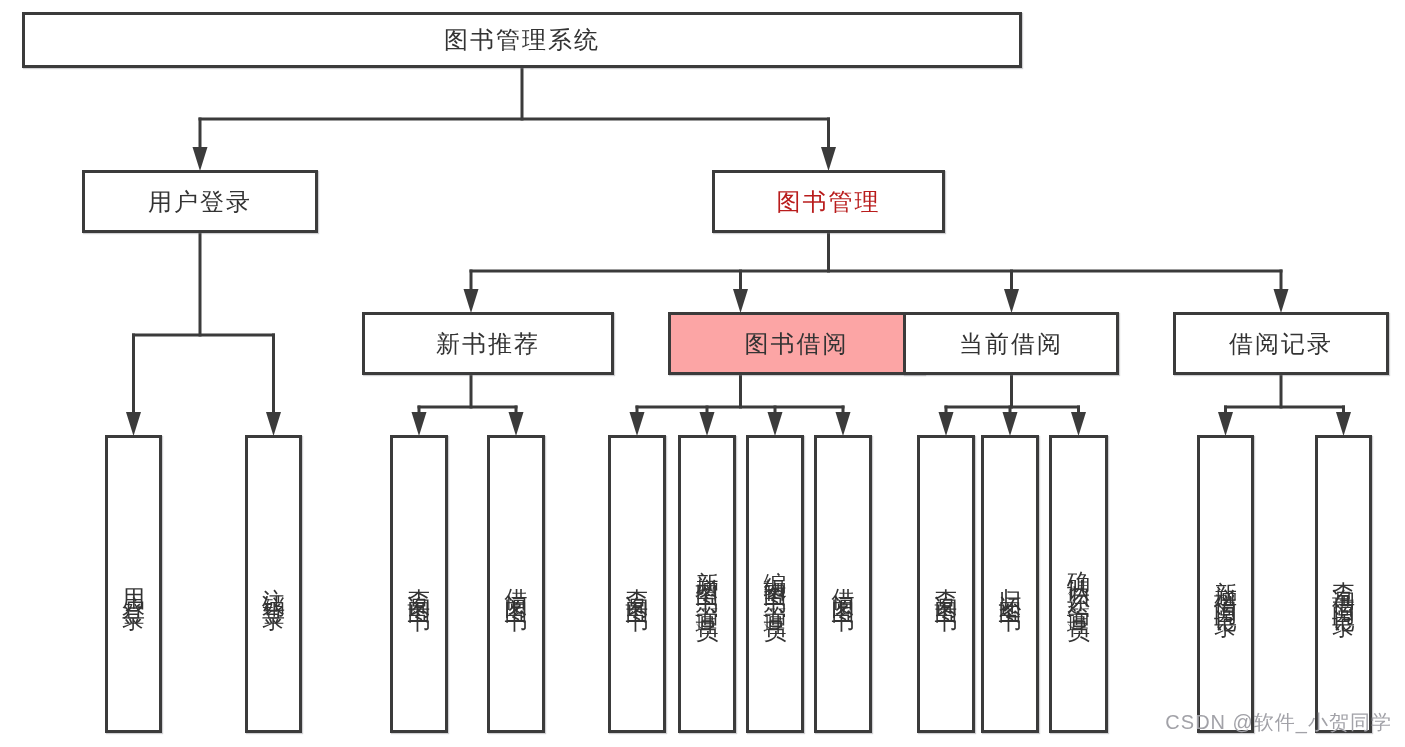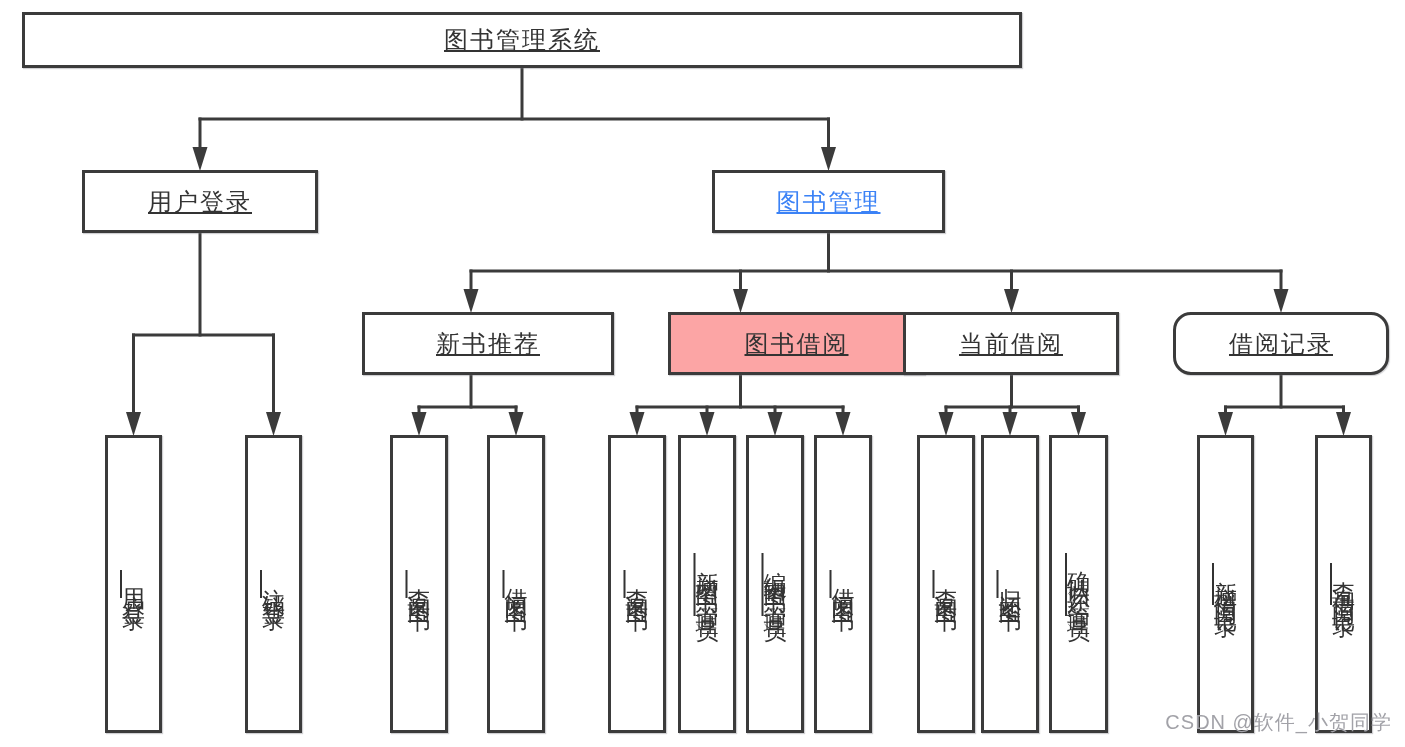--- a/index.html
+++ b/index.html
@@ -26,21 +26,20 @@
   .node {
     position: absolute;
     box-sizing: border-box;
     background: #ffffff;
     border: 3px solid #404040;
     display: flex;
     align-items: center;
     justify-content: center;
     color: #333333;
     box-shadow: 1px 1px 1px rgba(120,120,130,0.35);
-    text-decoration: underline;
   }
   .node.h {
     font-size: 24px;
     letter-spacing: 2px;
     font-weight: 500;
     text-align: center;
     line-height: 1;
   }
   .node.v {
     font-size: 23px;
@@ -116,25 +115,25 @@
       <line x1="1281" y1="375" x2="1281" y2="407" stroke="#3b3b3b" stroke-width="3" stroke-linecap="square"></line>
       <line x1="1225.5" y1="407" x2="1343.5" y2="407" stroke="#3b3b3b" stroke-width="3" stroke-linecap="square"></line>
       <line x1="1225.5" y1="407" x2="1225.5" y2="415" stroke="#3b3b3b" stroke-width="3" stroke-linecap="square"></line>
       <polygon points="1218,412 1233,412 1225.5,436" fill="#3b3b3b"></polygon>
       <line x1="1343.5" y1="407" x2="1343.5" y2="415" stroke="#3b3b3b" stroke-width="3" stroke-linecap="square"></line>
       <polygon points="1336,412 1351,412 1343.5,436" fill="#3b3b3b"></polygon>
     </svg>
   <div id="nodes">
       <div class="node h" style="left: 22px; top: 12px; width: 1000px; height: 56px; border-color: rgb(59, 59, 59); background: rgb(255, 255, 255); color: rgb(51, 51, 51);">图书管理系统</div>
       <div class="node h" style="left: 82px; top: 170px; width: 236px; height: 63px; border-color: rgb(59, 59, 59); background: rgb(255, 255, 255); color: rgb(51, 51, 51);">用户登录</div>
-      <div class="node h" style="left: 712px; top: 170px; width: 233px; height: 63px; border-color: rgb(59, 59, 59); background: rgb(255, 255, 255); color: #3b82f6;">图书管理</div>
+      <div class="node h" style="left: 712px; top: 170px; width: 233px; height: 63px; border-color: rgb(59, 59, 59); background: rgb(255, 255, 255); color: #b91c1c;">图书管理</div>
       <div class="node h" style="left: 362px; top: 312px; width: 252px; height: 63px; border-color: rgb(59, 59, 59); background: rgb(255, 255, 255); color: rgb(51, 51, 51);">新书推荐</div>
       <div class="node h" style="left: 632px; top: 312px; width: 257px; height: 63px; border-color: rgb(59, 59, 59); background: #fca5a5; color: rgb(51, 51, 51); margin-left: 36px;">图书借阅</div>
       <div class="node h" style="left: 903px; top: 312px; width: 216px; height: 63px; border-color: rgb(59, 59, 59); background: rgb(255, 255, 255); color: rgb(51, 51, 51);">当前借阅</div>
-      <div class="node h" style="left: 1173px; top: 312px; width: 216px; height: 63px; border-color: rgb(59, 59, 59); background: rgb(255, 255, 255); color: rgb(51, 51, 51); border-radius: 18px;">借阅记录</div>
+      <div class="node h" style="left: 1173px; top: 312px; width: 216px; height: 63px; border-color: rgb(59, 59, 59); background: rgb(255, 255, 255); color: rgb(51, 51, 51);">借阅记录</div>
       <div class="node v" style="left: 105px; top: 435px; width: 57px; height: 298px; border-color: rgb(59, 59, 59); background: rgb(255, 255, 255); color: rgb(51, 51, 51);">用户登录</div>
       <div class="node v" style="left: 245px; top: 435px; width: 57px; height: 298px; border-color: rgb(59, 59, 59); background: rgb(255, 255, 255); color: rgb(51, 51, 51);">注销登录</div>
       <div class="node v" style="left: 390px; top: 435px; width: 58px; height: 298px; border-color: rgb(59, 59, 59); background: rgb(255, 255, 255); color: rgb(51, 51, 51);">查询图书</div>
       <div class="node v" style="left: 487px; top: 435px; width: 58px; height: 298px; border-color: rgb(59, 59, 59); background: rgb(255, 255, 255); color: rgb(51, 51, 51);">借阅图书</div>
       <div class="node v" style="left: 608px; top: 435px; width: 58px; height: 298px; border-color: rgb(59, 59, 59); background: rgb(255, 255, 255); color: rgb(51, 51, 51);">查询图书</div>
       <div class="node v" style="left: 678px; top: 435px; width: 58px; height: 298px; border-color: rgb(59, 59, 59); background: rgb(255, 255, 255); color: rgb(51, 51, 51);">新增图书（管理员）</div>
       <div class="node v" style="left: 746px; top: 435px; width: 58px; height: 298px; border-color: rgb(59, 59, 59); background: rgb(255, 255, 255); color: rgb(51, 51, 51);">编辑图书（管理员）</div>
       <div class="node v" style="left: 814px; top: 435px; width: 58px; height: 298px; border-color: rgb(59, 59, 59); background: rgb(255, 255, 255); color: rgb(51, 51, 51);">借阅图书</div>
       <div class="node v" style="left: 917px; top: 435px; width: 58px; height: 298px; border-color: rgb(59, 59, 59); background: rgb(255, 255, 255); color: rgb(51, 51, 51);">查询图书</div>
       <div class="node v" style="left: 981px; top: 435px; width: 58px; height: 298px; border-color: rgb(59, 59, 59); background: rgb(255, 255, 255); color: rgb(51, 51, 51);">归还图书</div>

